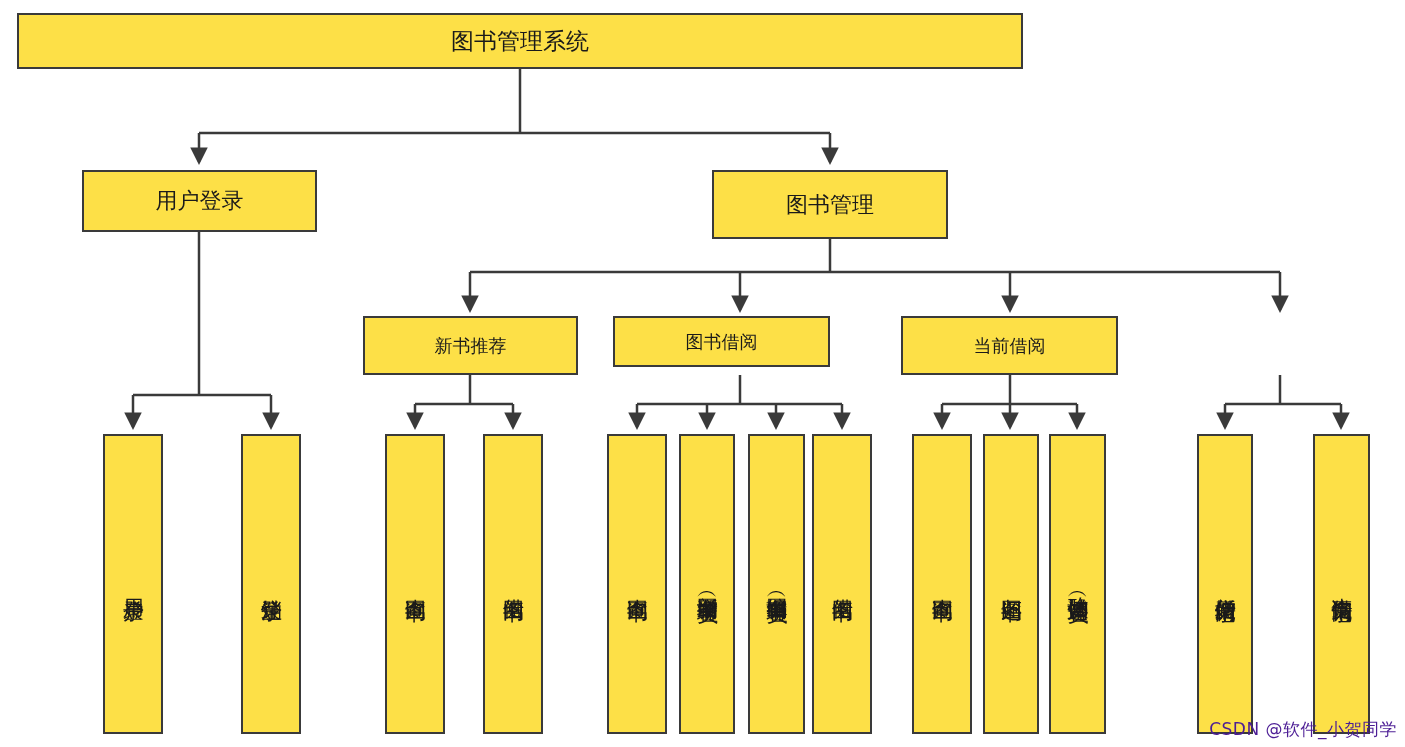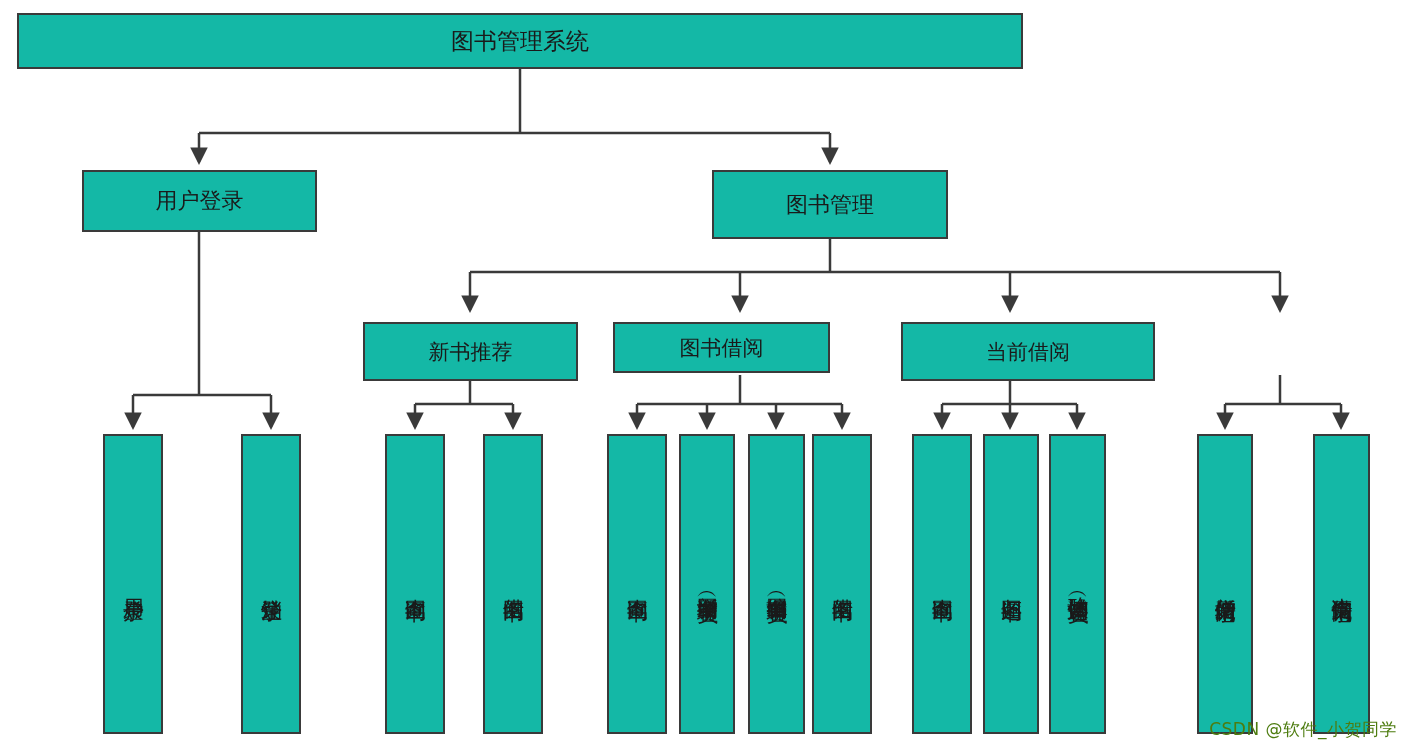--- a/index.html
+++ b/index.html
@@ -22,35 +22,34 @@
     left: 0;
     top: 0;
     width: 1405px;
     height: 747px;
     pointer-events: none;
   }
   .node {
     position: absolute;
     box-sizing: border-box;
     border: 2px solid #3a3a3a;
-    background: #14b8a6;
+    background: #fde047;
     display: flex;
     align-items: center;
     justify-content: center;
     color: #1a1a1a;
   }
   .node.root {
     font-size: 23px;
   }
   .node.lvl2 {
     font-size: 22px;
   }
   .node.lvl3 {
-    font-size: 21px;
-    margin-top: 6px;
+    font-size: 18px;
   }
   .node.leaf {
     font-size: 21px;
     writing-mode: vertical-rl;
     text-orientation: upright;
     align-items: center;
     justify-content: center;
     line-height: 1.18;
     letter-spacing: 1px;
     padding: 4px 0;
@@ -59,21 +58,21 @@
     writing-mode: vertical-rl;
     text-orientation: upright;
     white-space: normal;
     max-height: 100%;
   }
   .watermark {
     position: absolute;
     right: 8px;
     bottom: 6px;
     font-size: 17px;
-    color: #4d7c0f;
+    color: #4c1d95;
     letter-spacing: 0.5px;
     white-space: nowrap;
   }
 </style>
 </head>
 <body>
 
 <div id="canvas">
 
   <svg class="edges" viewBox="0 0 1405 747" xmlns="http://www.w3.org/2000/svg">
@@ -136,21 +135,21 @@
   <div class="node lvl2" style="left:712px; top:170px; width:236px; height:69px;">
     <span class="label">图书管理</span>
   </div>
 
   <div class="node lvl3" style="left:363px; top:316px; width:215px; height:59px;">
     <span class="label">新书推荐</span>
   </div>
   <div class="node lvl3" style="left:613px; top:316px; width:217px; height:51px;font-family:Liberation Serif, serif;">
     <span class="label">图书借阅</span>
   </div>
-  <div class="node lvl3" style="left:901px; top:316px; width:254px; height:59px;">
+  <div class="node lvl3" style="left:901px; top:316px; width:217px; height:59px;">
     <span class="label">当前借阅</span>
   </div>
 
   <div class="node leaf" style="left:103px; top:434px; width:60px; height:300px;">
     <span class="label">用户登录</span>
   </div>
   <div class="node leaf" style="left:241px; top:434px; width:60px; height:300px;">
     <span class="label">注销登录</span>
   </div>
 

